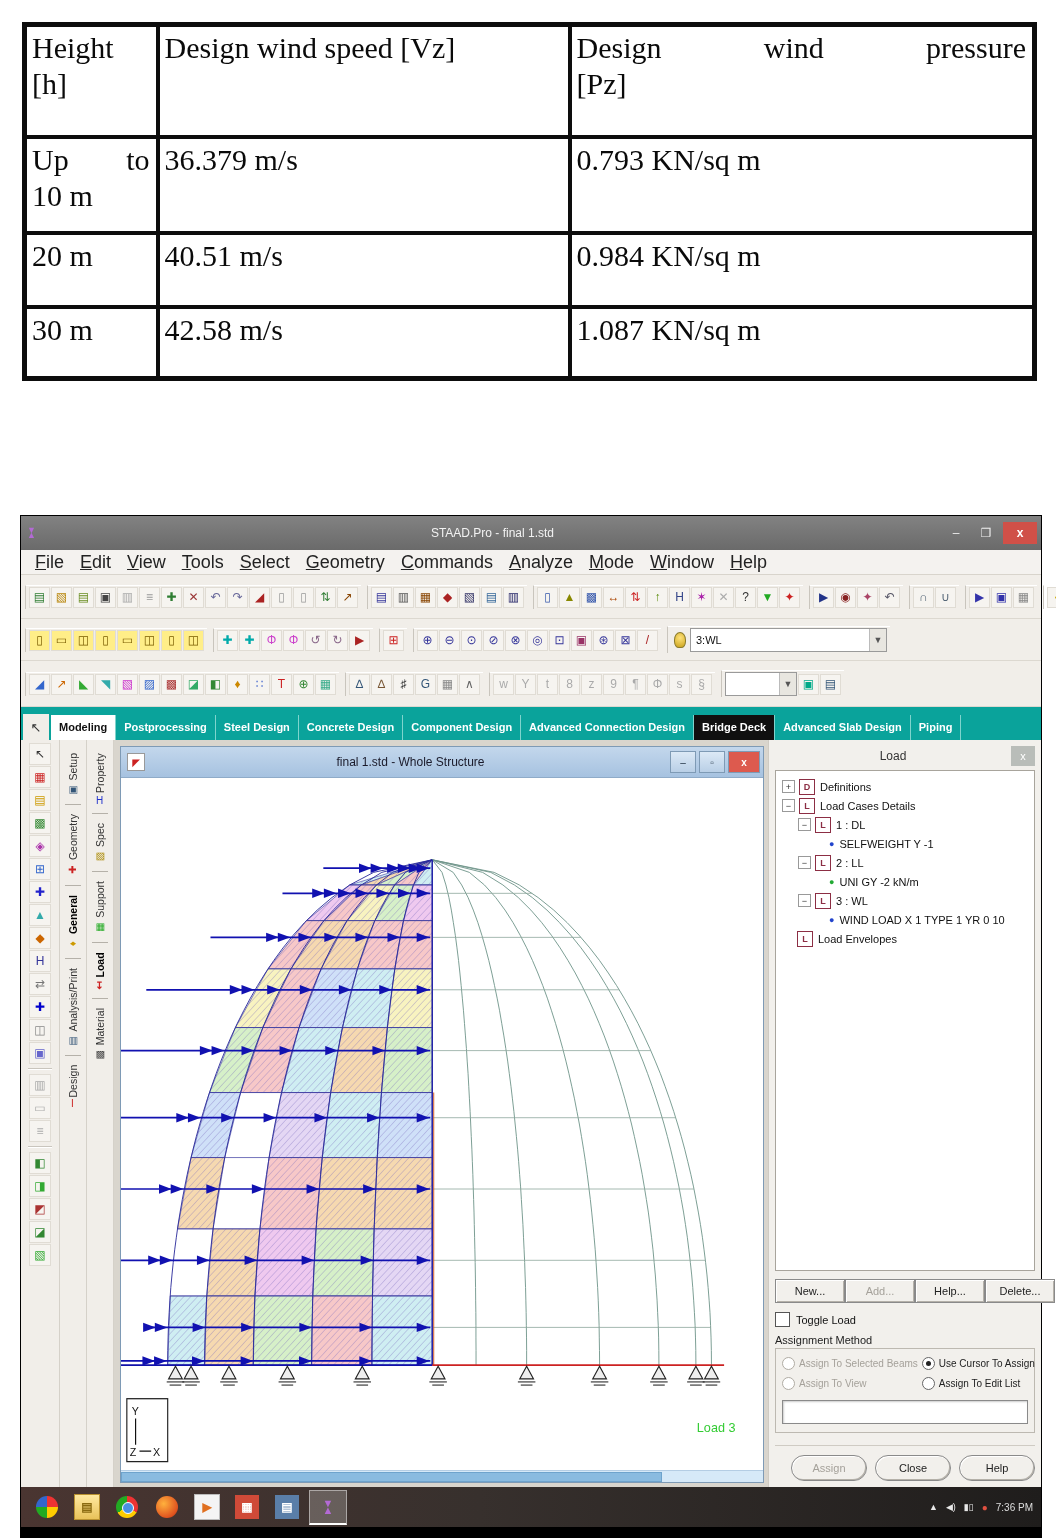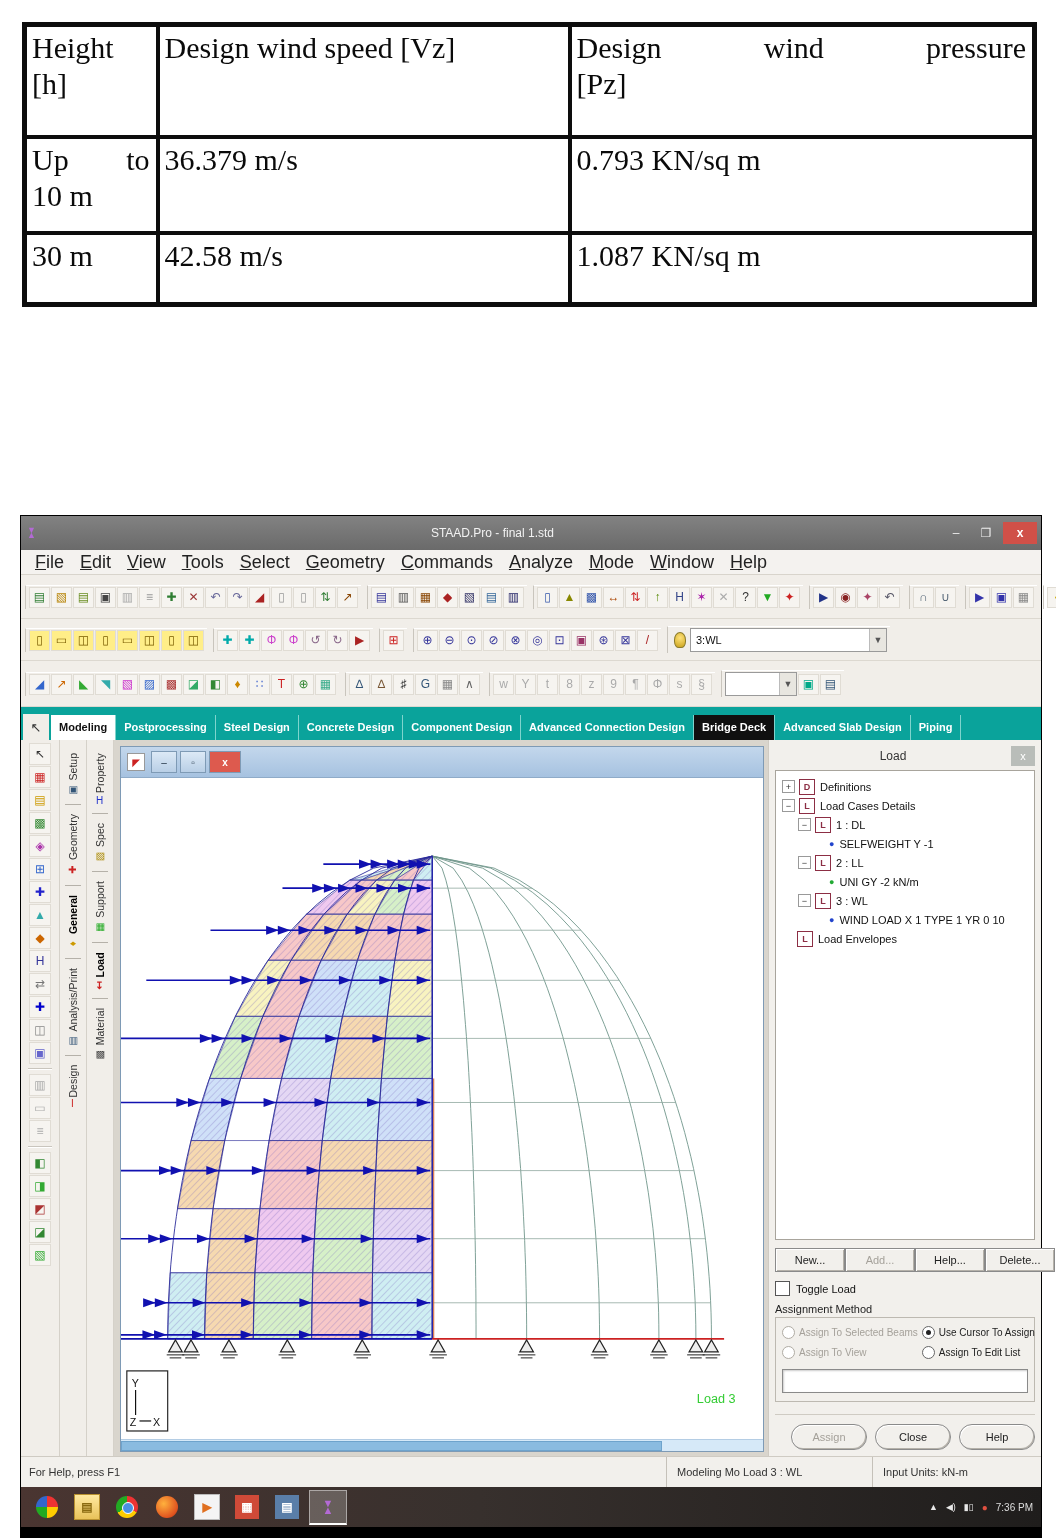--- a/index.html
+++ b/index.html
@@ -176,20 +176,31 @@
             </div>
             <div>10 m</div>
           </td>
           <td>
             <div>36.379 m/s</div>
           </td>
           <td>
             <div>0.793 KN/sq m</div>
           </td>
         </tr>
+        <tr style="height: 74px;">
+          <td>
+            <div>20 m</div>
+          </td>
+          <td>
+            <div>40.51 m/s</div>
+          </td>
+          <td>
+            <div>0.984 KN/sq m</div>
+          </td>
+        </tr>
         <tr style="height: 72px;">
           <td>
             <div>30 m</div>
           </td>
           <td>
             <div>42.58 m/s</div>
           </td>
           <td>
             <div>1.087 KN/sq m</div>
           </td>
@@ -468,20 +479,21 @@
         <span class="vtab">
           <span class="vicon" style="color: rgb(68, 68, 68);">▩</span>
           <span>Material</span>
         </span>
       </div>
 
     <div class="viewport">
       <div class="iwin">
         <div class="iwin-title">
           <span class="iwin-icon">◤</span>
+          <span class="ttl">final 1.std - Whole Structure</span>
           <span class="ibtn">–</span>
           <span class="ibtn">▫</span>
           <span class="ibtn close">x</span>
         </div>
         <div class="canvas" id="canvas">
             <svg viewBox="0 0 660 660" preserveAspectRatio="none">
               <defs>
                 <pattern id="hatch" width="5" height="5" patternUnits="userSpaceOnUse" patternTransform="rotate(45)">
                   <line x1="0" y1="0" x2="0" y2="5" stroke="#7766bb" stroke-width="1" opacity="0.55"></line>
                 </pattern>
@@ -820,25 +832,20 @@
         <div class="assigninput"></div>
       </div>
       <div class="rp-bottom" id="lp-bottom">
           <span class="btn3d disabled">Assign</span>
           <span class="btn3d">Close</span>
           <span class="btn3d">Help</span>
         </div>
     </div>
   </div>
 
-  <div class="statusbar">
-    <span class="st-left">For Help, press F1</span>
-    <span class="st-cell" style="width:185px">Modeling Mo  Load 3 : WL</span>
-    <span class="st-cell" style="width:148px">Input Units:  kN-m</span>
-  </div>
 
   <div class="taskbar" id="taskbar">
       <div class="ttile">
         <span class="ci pin"></span>
       </div>
       <div class="ttile">
         <span class="sq folder">▤</span>
       </div>
       <div class="ttile">
         <span class="ci chrome"></span>

